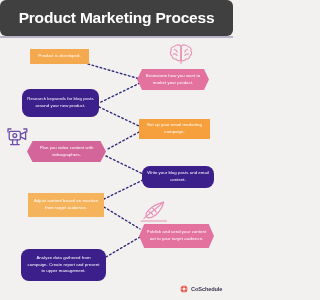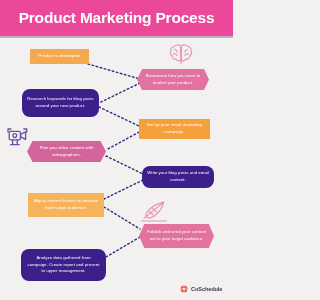--- a/index.html
+++ b/index.html
@@ -21,24 +21,25 @@
     overflow: hidden;
   }
 
   
   .header {
     position: absolute;
     left: 0;
     top: 0;
     width: 233px;
     height: 36px;
-    background: #ec4899;
+    background: #404040;
     display: flex;
     align-items: center;
     justify-content: center;
+    border-radius: 6px;
   }
   .header-title {
     color: #ffffff;
     font-size: 15.5px;
     font-weight: bold;
     letter-spacing: -0.2px;
     text-align: center;
     line-height: 1;
   }
   .header-rule {

